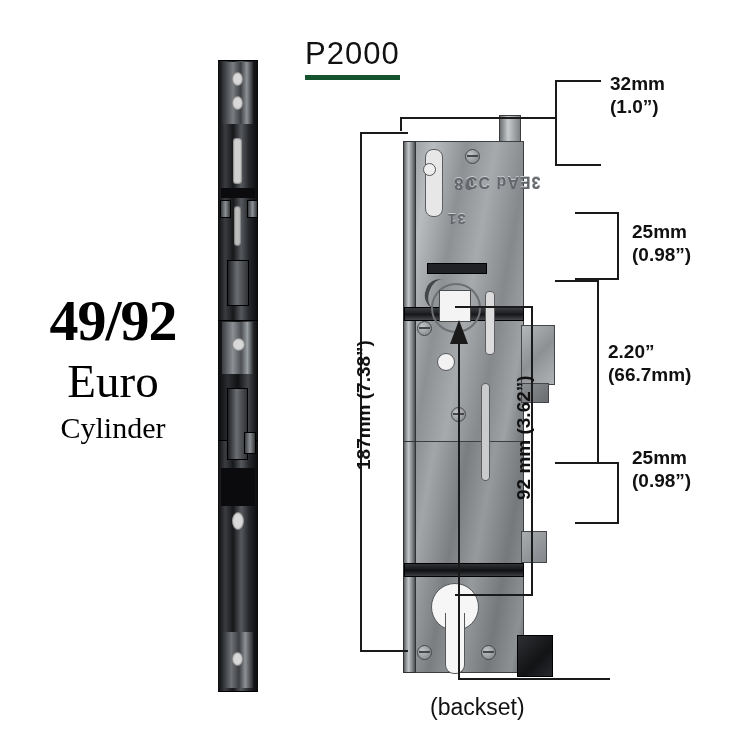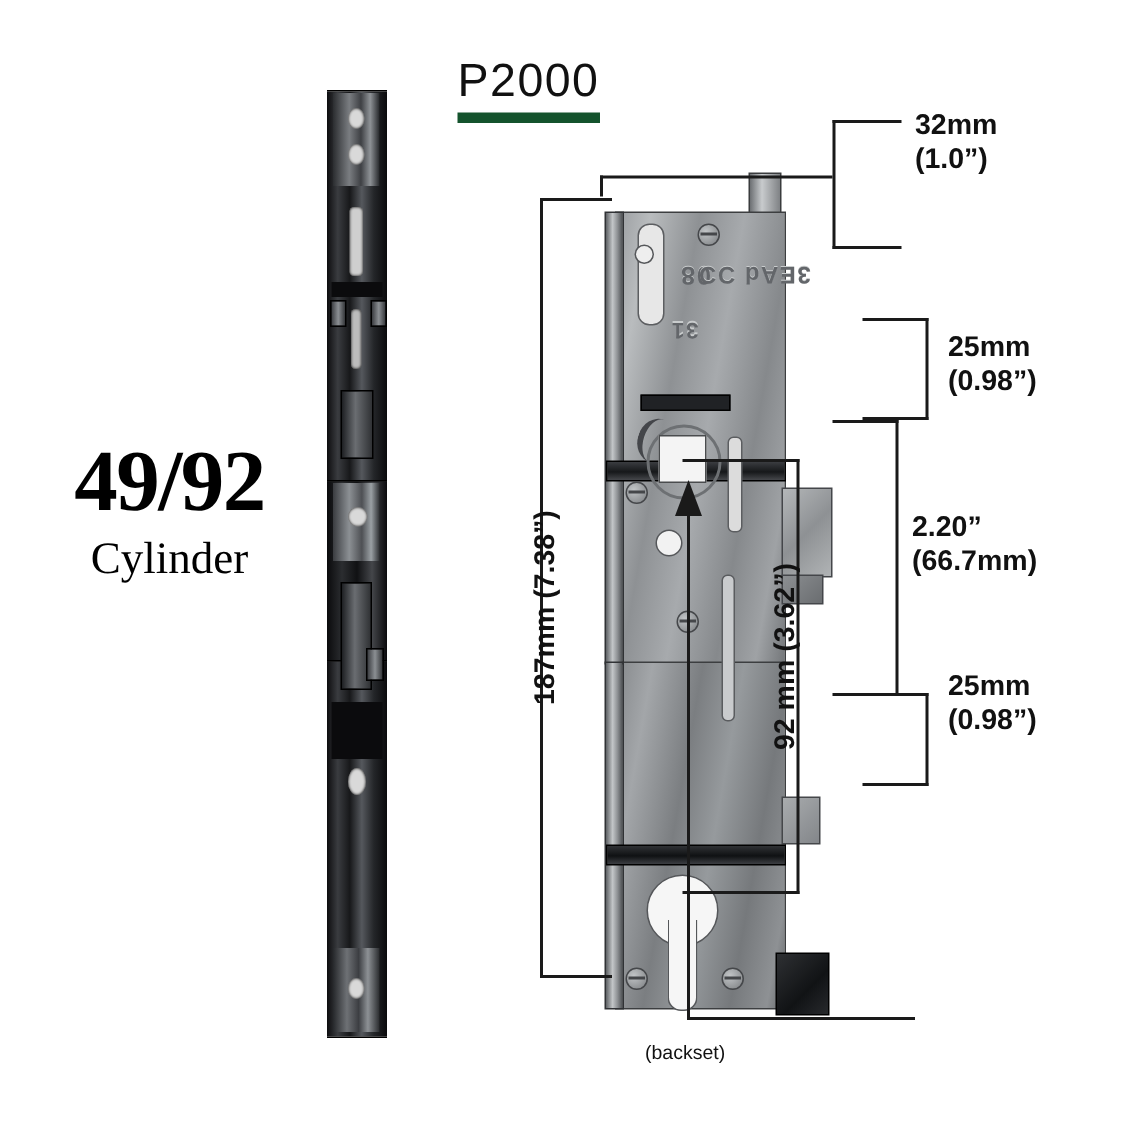--- a/index.html
+++ b/index.html
@@ -5,36 +5,36 @@
   html,body{margin:0;padding:0;background:#ffffff;}
   body{width:750px;height:750px;overflow:hidden;
        font-family:"Liberation Sans", sans-serif;color:#111;}
   #stage{position:relative;width:750px;height:750px;background:#fff;}
 
   
   .title{
     position:absolute;left:305px;top:36px;
     font-family:"Liberation Sans", sans-serif;
     font-size:31px;letter-spacing:1px;color:#111;
-    padding-bottom:3px;border-bottom:7px solid #14532d;
+    padding-bottom:3px;border-bottom:5px solid #14532d;
   }
 
   
   .caption{position:absolute;left:8px;top:292px;width:210px;text-align:center;
            font-family:"Liberation Serif", serif;color:#000;line-height:1.0;}
   .cap-1{font-size:58px;font-weight:700;letter-spacing:-1px;}
   .cap-2{font-size:47px;font-weight:400;margin-top:8px;}
   .cap-3{font-size:30px;font-weight:400;margin-top:8px;}
 
   
   .dim{position:absolute;font-family:"Liberation Sans", sans-serif;
        font-size:19px;font-weight:600;color:#111;line-height:1.22;white-space:pre;}
   .dim.vert{transform-origin:0 0;}
   .backset{position:absolute;font-family:"Liberation Sans", sans-serif;
-           font-size:13px;font-weight:500;color:#111;}
+           font-size:23px;font-weight:500;color:#111;}
 
   
   .ln{position:absolute;background:#1a1a1a;}
   .lnh{height:2px;}
   .lnv{width:2px;}
 
   
   .sideview{position:absolute;left:218px;top:60px;width:40px;height:630px;}
   .sv-seg{position:absolute;left:0;width:40px;
           background:linear-gradient(90deg,#0d0d0f 0%,#3a3c40 18%,#17181a 38%,
@@ -135,20 +135,21 @@
 </style>
 </head>
 <body>
 
 <div id="stage">
 
   <div class="title">P2000</div>
 
   <div class="caption">
     <div class="cap-1">49/92</div>
+    <div class="cap-2">Euro</div>
     <div class="cap-3">Cylinder</div>
   </div>
 
   <div class="sideview">
     <div class="sv-seg" style="top:0;height:260px;"></div>
     <div class="sv-seg" style="top:260px;height:120px;background:linear-gradient(90deg,#0a0a0c,#2b2d30 25%,#101113 50%,#44464a 75%,#0a0a0c);"></div>
     <div class="sv-seg" style="top:380px;height:250px;"></div>
 
     <div class="sv-plate" style="top:2px;height:62px;background:linear-gradient(90deg,#2b2d30,#7a7d81 35%,#3e4044 60%,#8e9296 80%,#26282b);"></div>
     <div class="sv-hole" style="left:14px;top:12px;width:11px;height:14px;"></div>

